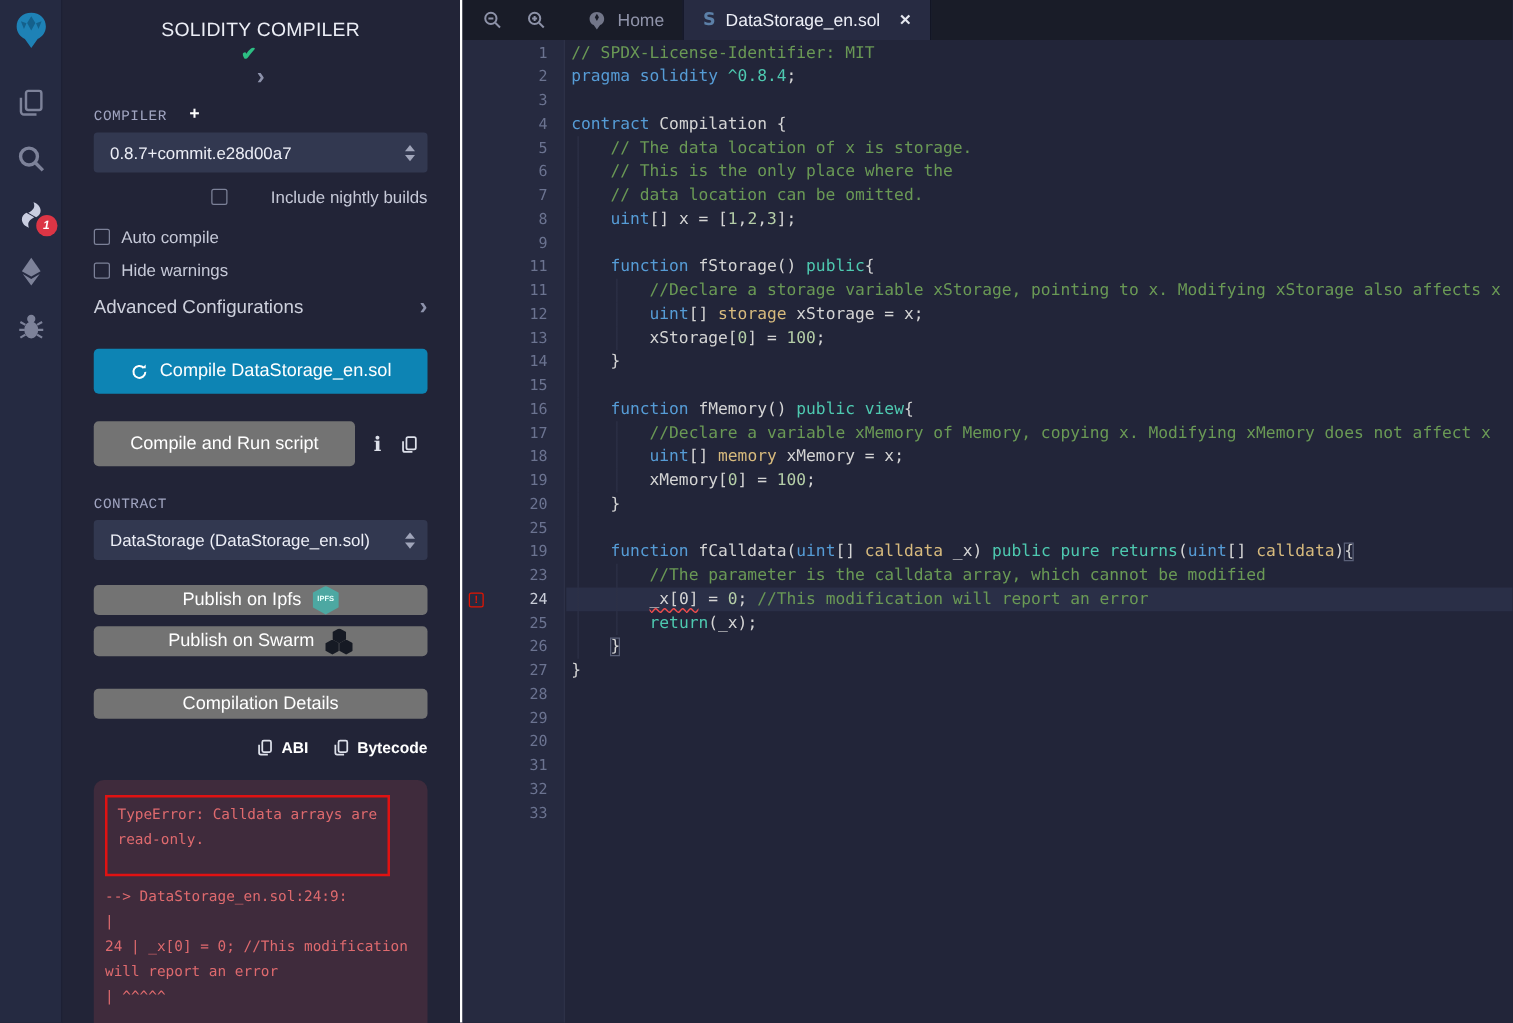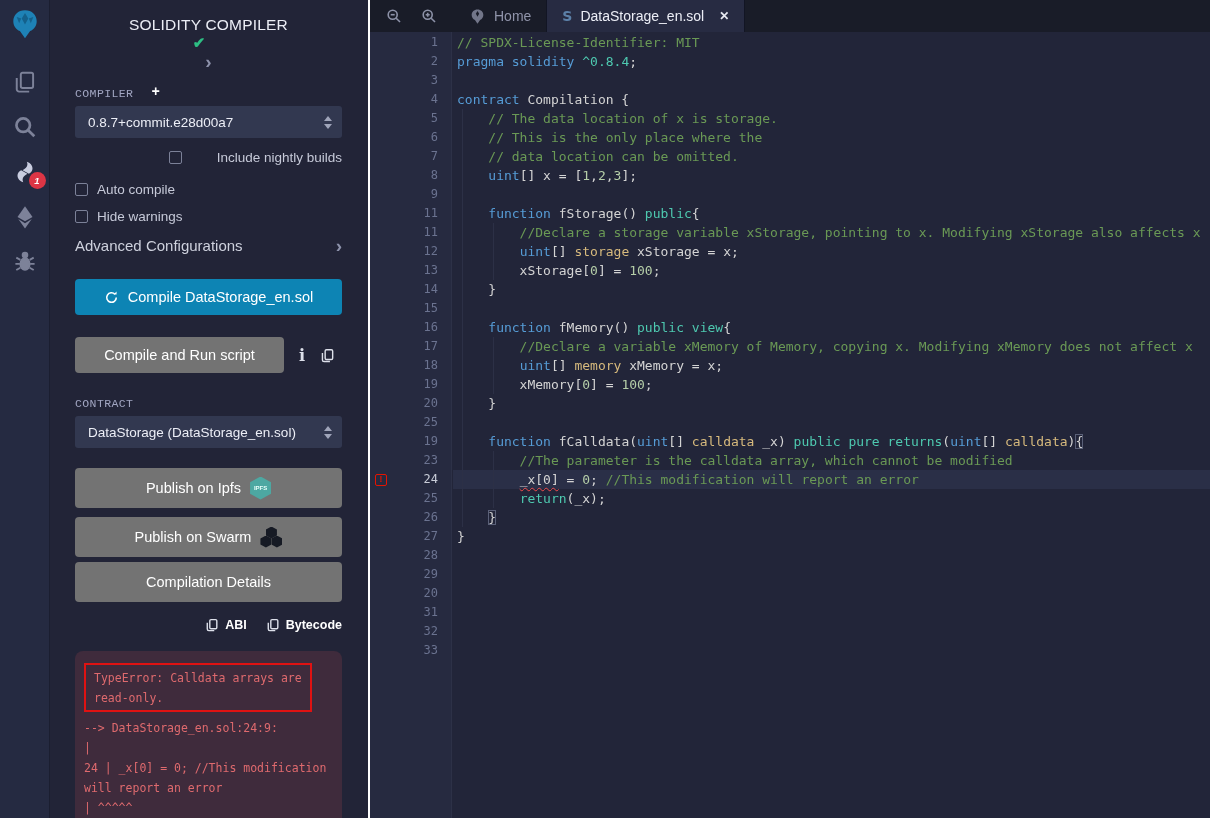--- a/index.html
+++ b/index.html
@@ -36,34 +36,34 @@
   .advanced { margin:12px 26px 0 25px; display:flex; align-items:center; font-size:15px; color:#ced1dd; cursor:pointer; }
   .advanced .chev { margin-left:auto; }
   .btn { border:none; border-radius:4px; color:#fff; font-family:"Liberation Sans",sans-serif; cursor:pointer; display:flex; align-items:center; justify-content:center; gap:9px; }
   .btn-primary { margin:24px 26px 0 25px; width:267px; height:36px; background:#0d84b4; font-size:14.5px; }
   .btn-sec { background:#737373; font-size:14.5px; }
   .run-row { margin:22px 26px 0 25px; display:flex; align-items:center; gap:15px; }
   .btn-run { width:209px; height:36px; }
   .info-i { font-family:"DejaVu Serif",serif; font-weight:bold; font-size:16px; color:#dde0ea; cursor:pointer; }
   .copy-ic { color:#dde0ea; cursor:pointer; display:inline-flex; }
   .copy-ic svg { width:15px; height:15px; }
-  .btn-block { margin:20px 26px 0 25px; width:267px; height:40px; }
+  .btn-block { margin:20px 26px 0 25px; width:267px; height:24px; }
   .btn-block.m9 { margin-top:9px; }
-  .btn-block.m11 { margin-top:5px; }
+  .btn-block.m11 { margin-top:26px; }
   .ipfs-badge { width:21px; height:23px; background:#4da8a2; clip-path:polygon(50% 0,100% 25%,100% 75%,50% 100%,0 75%,0 25%); display:flex; align-items:center; justify-content:center; font-size:6px; font-weight:bold; color:#e8fffb; }
   .swarm-ic { position:relative; width:22px; height:21px; }
   .swarm-ic i { position:absolute; width:11px; height:12px; background:#161a24; clip-path:polygon(50% 0,100% 25%,100% 75%,50% 100%,0 75%,0 25%); }
   .swarm-ic i:nth-child(1){ left:5.5px; top:0; }
   .swarm-ic i:nth-child(2){ left:0; top:9px; }
   .swarm-ic i:nth-child(3){ left:11px; top:9px; }
   .abi-row { margin:16px 26px 0 25px; display:flex; justify-content:flex-end; align-items:center; gap:19px; }
   .abi-item { display:flex; align-items:center; gap:6px; font-size:12.5px; font-weight:bold; color:#fff; cursor:pointer; }
   .abi-item .copy-ic svg { width:14px; height:14px; }
   .alert { margin:19px 26px 0 25px; width:267px; background:#3f2b3c; border-radius:8px; padding:12px 10px 26px 9px; font-family:"DejaVu Sans Mono",monospace; font-size:11.5px; line-height:20px; color:#df6a6e; }
-  .alert-box { border:2px solid #e01212; padding:3px 8px 2px; max-width:228px; }
+  .alert-box { border:2px solid #e01212; padding:3px 8px 18px; max-width:228px; }
   .alert-lines div { white-space:pre-wrap; word-break:break-word; }
   .alert-lines { margin-top:6px; }
 
   
   #editor { position:absolute; left:368px; top:0; right:0; bottom:0; background:#222539; border-left:2px solid #ffffff; }
   #tabbar { height:32px; background:#191c28; display:flex; align-items:stretch; }
   .tb-zoom { width:35px; display:flex; align-items:center; justify-content:center; color:#8d92a8; cursor:pointer; }
   .tb-zoom svg { width:16px; height:16px; }
   .tb-zoom.first { margin-left:6px; }
   .tab { display:flex; align-items:center; gap:8px; padding:0 15px; font-size:14px; color:#9094aa; cursor:pointer; }

